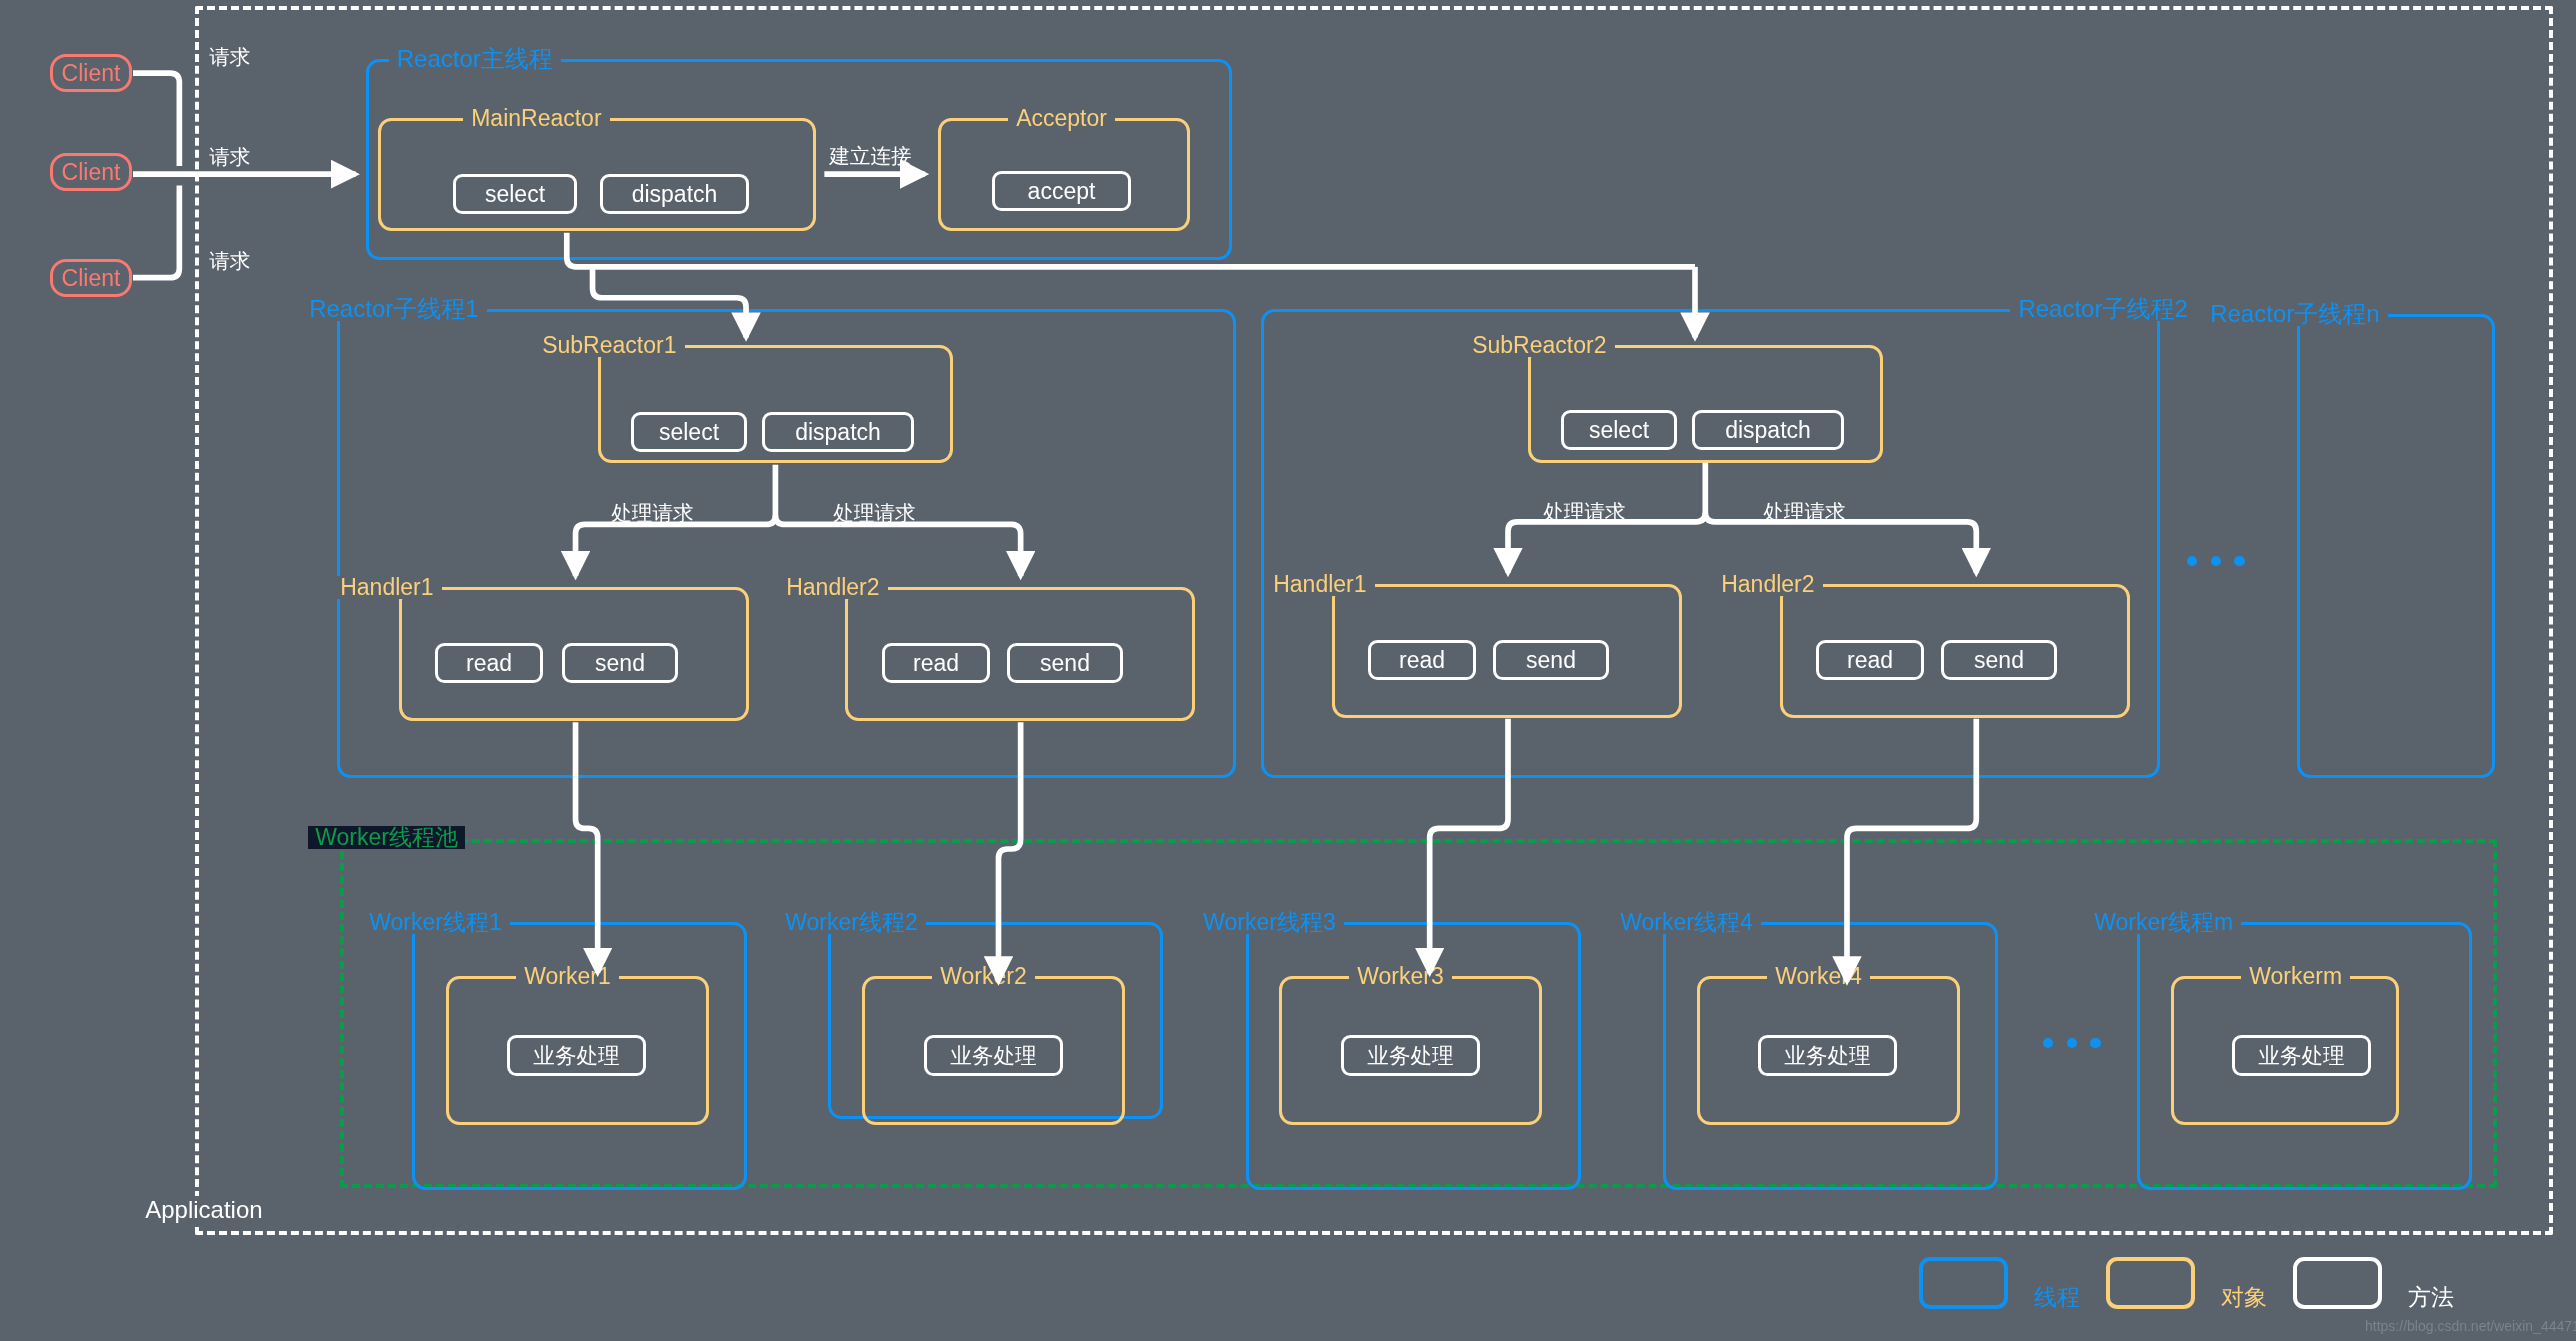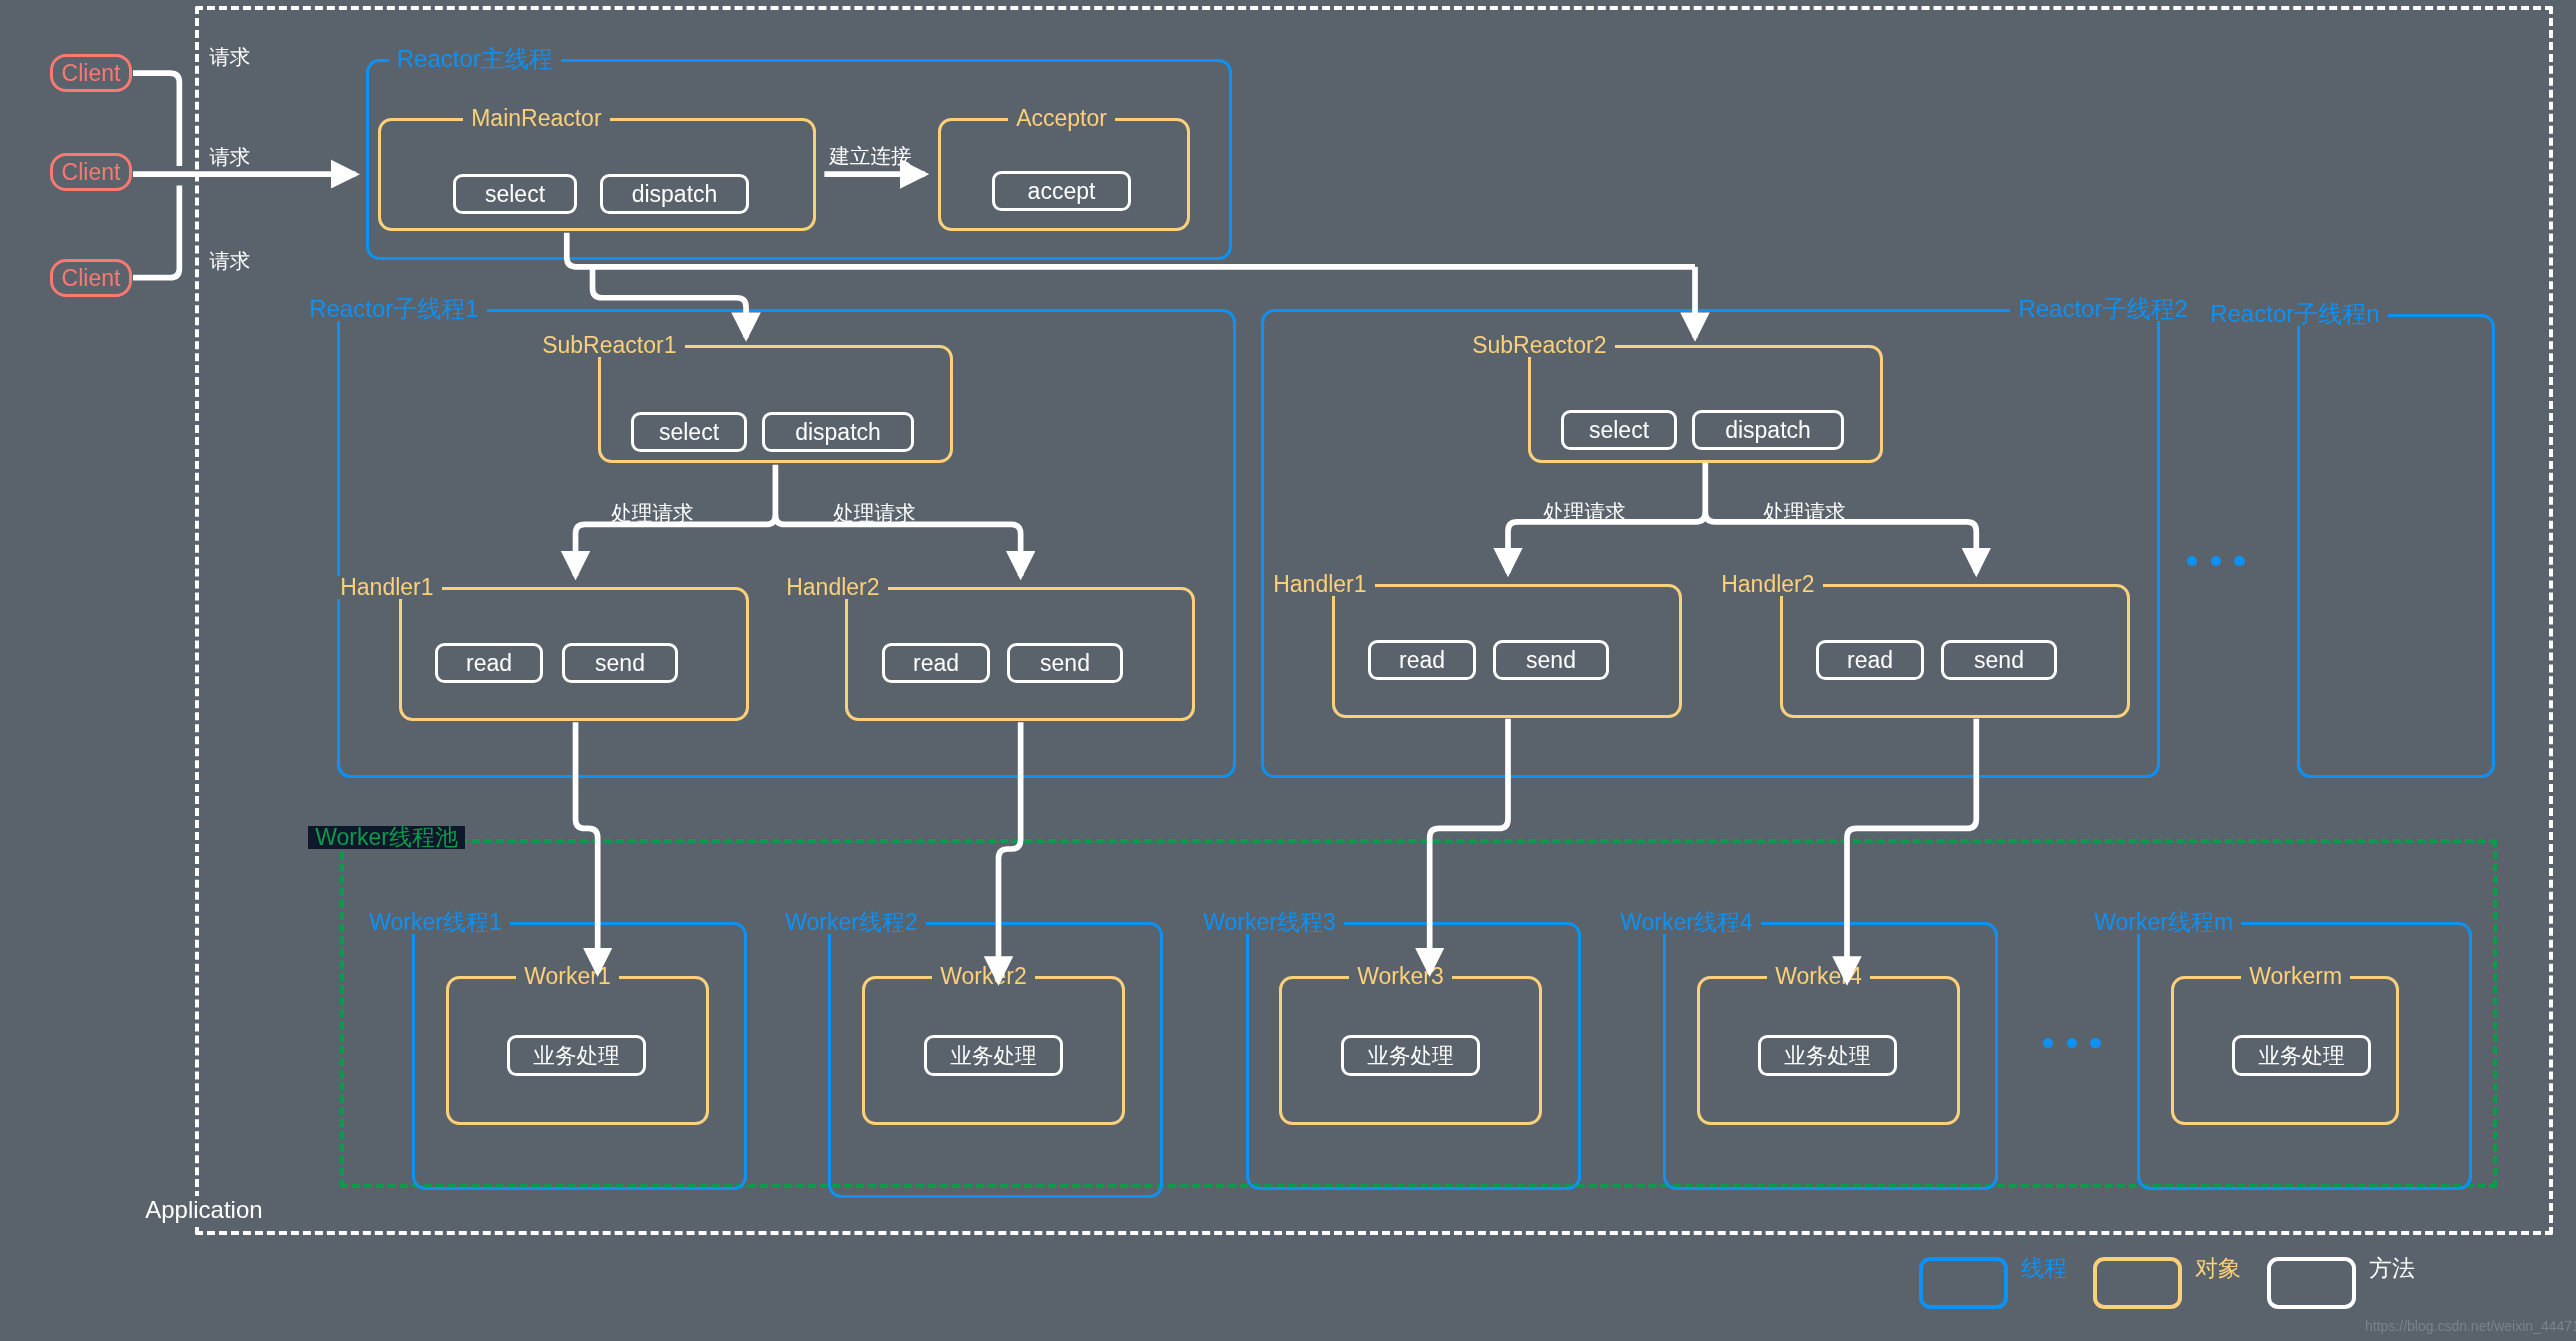--- a/index.html
+++ b/index.html
@@ -43,21 +43,21 @@
   
   .edge-cap{position:absolute;color:#ffffff;font-size:20.6px;background:#5a626c;padding:0 5.2px;
             white-space:nowrap;line-height:1;}
 
   
   .dots{position:absolute;display:flex;gap:13.4px;align-items:center;}
   .dots span{display:block;width:10.3px;height:10.3px;border-radius:50%;background:#0d92f4;}
 
   
   #legend{position:absolute;left:1919px;top:1257px;display:flex;align-items:center;gap:26px;}
-  .leg-item{display:flex;align-items:flex-start;gap:13px;}
+  .leg-item{display:flex;align-items:flex-end;gap:26px;}
   .leg-swatch{width:89px;height:52px;border-radius:11.3px;box-sizing:border-box;}
   .leg-thread{border:4.6px solid #0d92f4;}
   .leg-object{border:4.6px solid #fbd07a;}
   .leg-method{border:4.6px solid #ffffff;}
   .leg-text{font-size:23px;line-height:1;}
   .leg-text.t{color:#0d92f4;} .leg-text.o{color:#fbd07a;} .leg-text.m{color:#ffffff;}
   #watermark{position:absolute;left:2365px;top:1318px;color:#7b838c;font-size:14px;white-space:nowrap;}
 </style>
 </head>
 <body>
@@ -193,21 +193,21 @@
   <div class="fbox thread" style="left:412px;top:922px;width:335px;height:268px;">
     <span class="flabel" style="font-size:23px;left:-54px;top:-14.4px;">Worker线程1</span>
   </div>
   <div class="fbox object" style="left:446px;top:976px;width:263px;height:149px;">
     <span class="flabel" style="font-size:23px;left:67px;top:-14.4px;">Worker1</span>
   </div>
   <div class="method" style="left:507px;top:1035px;width:139px;height:41px;font-size:21.6px;">
     <span>业务处理</span>
   </div>
 
-  <div class="fbox thread" style="left:828px;top:922px;width:335px;height:276px;">
+  <div class="fbox thread" style="left:828px;top:922px;width:335px;height:197px;">
     <span class="flabel" style="font-size:23px;left:-54px;top:-14.4px;">Worker线程2</span>
   </div>
   <div class="fbox object" style="left:862px;top:976px;width:263px;height:149px;">
     <span class="flabel" style="font-size:23px;left:67px;top:-14.4px;">Worker2</span>
   </div>
   <div class="method" style="left:924px;top:1035px;width:139px;height:41px;font-size:21.6px;">
     <span>业务处理</span>
   </div>
 
   <div class="fbox thread" style="left:1246px;top:922px;width:335px;height:268px;">

